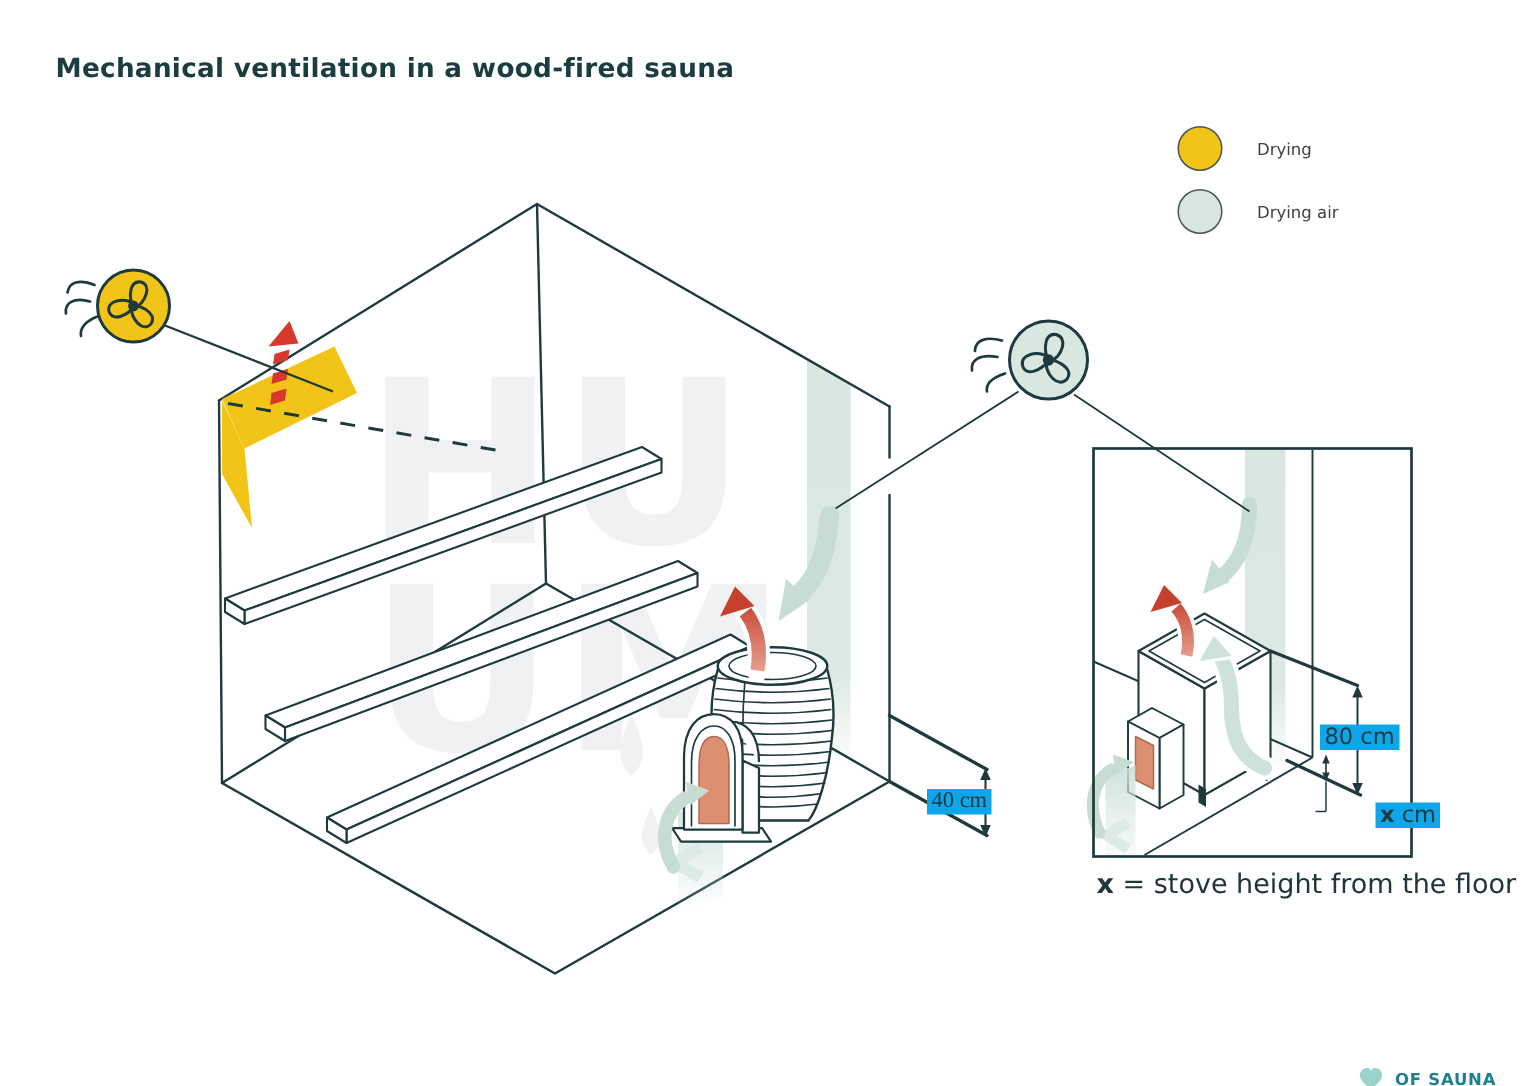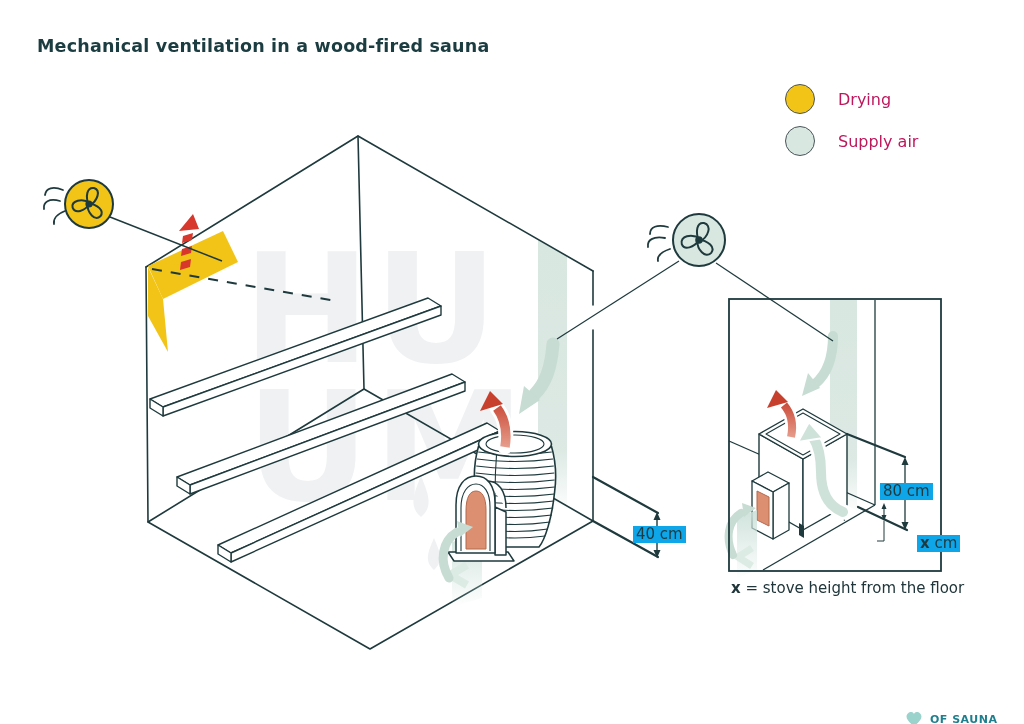--- a/index.html
+++ b/index.html
@@ -14,30 +14,30 @@
   .lbl{position:absolute;z-index:2;}
   
   #title{left:37px;top:36px;font-size:17.5px;font-weight:700;color:#1B3C40;letter-spacing:.2px;}
   
   .legend-row{position:absolute;z-index:2;display:flex;align-items:center;}
   #legend-drying{left:785px;top:84px;}
   #legend-supply{left:785px;top:126px;}
   .sw{width:30px;height:30px;border-radius:50%;border:1.6px solid #4A555A;box-sizing:border-box;}
   .sw-yellow{background:#F2C417;}
   .sw-green{background:#D9E7E1;}
-  .legend-label{margin-left:23px;font-size:16px;font-weight:500;color:#be185d;}
+  .legend-label{margin-left:23px;font-size:11px;font-weight:500;color:#404040;}
   
   .meas{position:absolute;z-index:2;font-size:15px;color:#1D3A3E;background:#0ea5e9;
         padding:0 3px;line-height:17px;}
-  #meas-40{left:633px;top:526px;}
+  #meas-40{left:618px;top:526px;font-family:Liberation Serif, serif;}
   #meas-80{left:880px;top:483px;}
   #meas-x{left:917px;top:535px;}
   .bold-x{font-weight:700;}
   
-  #caption{left:731px;top:579px;font-size:15px;color:#20363A;z-index:2;}
+  #caption{left:731px;top:579px;font-size:18px;color:#20363A;z-index:2;}
   #caption .bold-x{font-weight:700;}
   
   #logo{left:905px;top:671px;display:flex;align-items:center;z-index:2;margin-top:40px;}
   #logo-text{margin-left:7px;font-size:11px;font-weight:700;color:#1E7F8E;letter-spacing:.5px;}
 </style>
 </head>
 <body>
 
 <div id="stage">
 
@@ -282,21 +282,21 @@
   </svg>
 
   <div class="lbl" id="title">Mechanical ventilation in a wood-fired sauna</div>
 
   <div class="legend-row" id="legend-drying">
     <div class="sw sw-yellow"></div>
     <div class="legend-label">Drying</div>
   </div>
   <div class="legend-row" id="legend-supply">
     <div class="sw sw-green"></div>
-    <div class="legend-label">Supply air</div>
+    <div class="legend-label">Drying air</div>
   </div>
 
   <div class="meas" id="meas-40">40 cm</div>
   <div class="meas" id="meas-80">80 cm</div>
   <div class="meas" id="meas-x"><span class="bold-x">x</span><span> cm</span></div>
 
   <div class="lbl" id="caption"><span class="bold-x">x</span><span> = stove height from the floor</span></div>
 
   <div class="lbl" id="logo">
     <svg width="18" height="16" viewBox="0 0 16 15">

